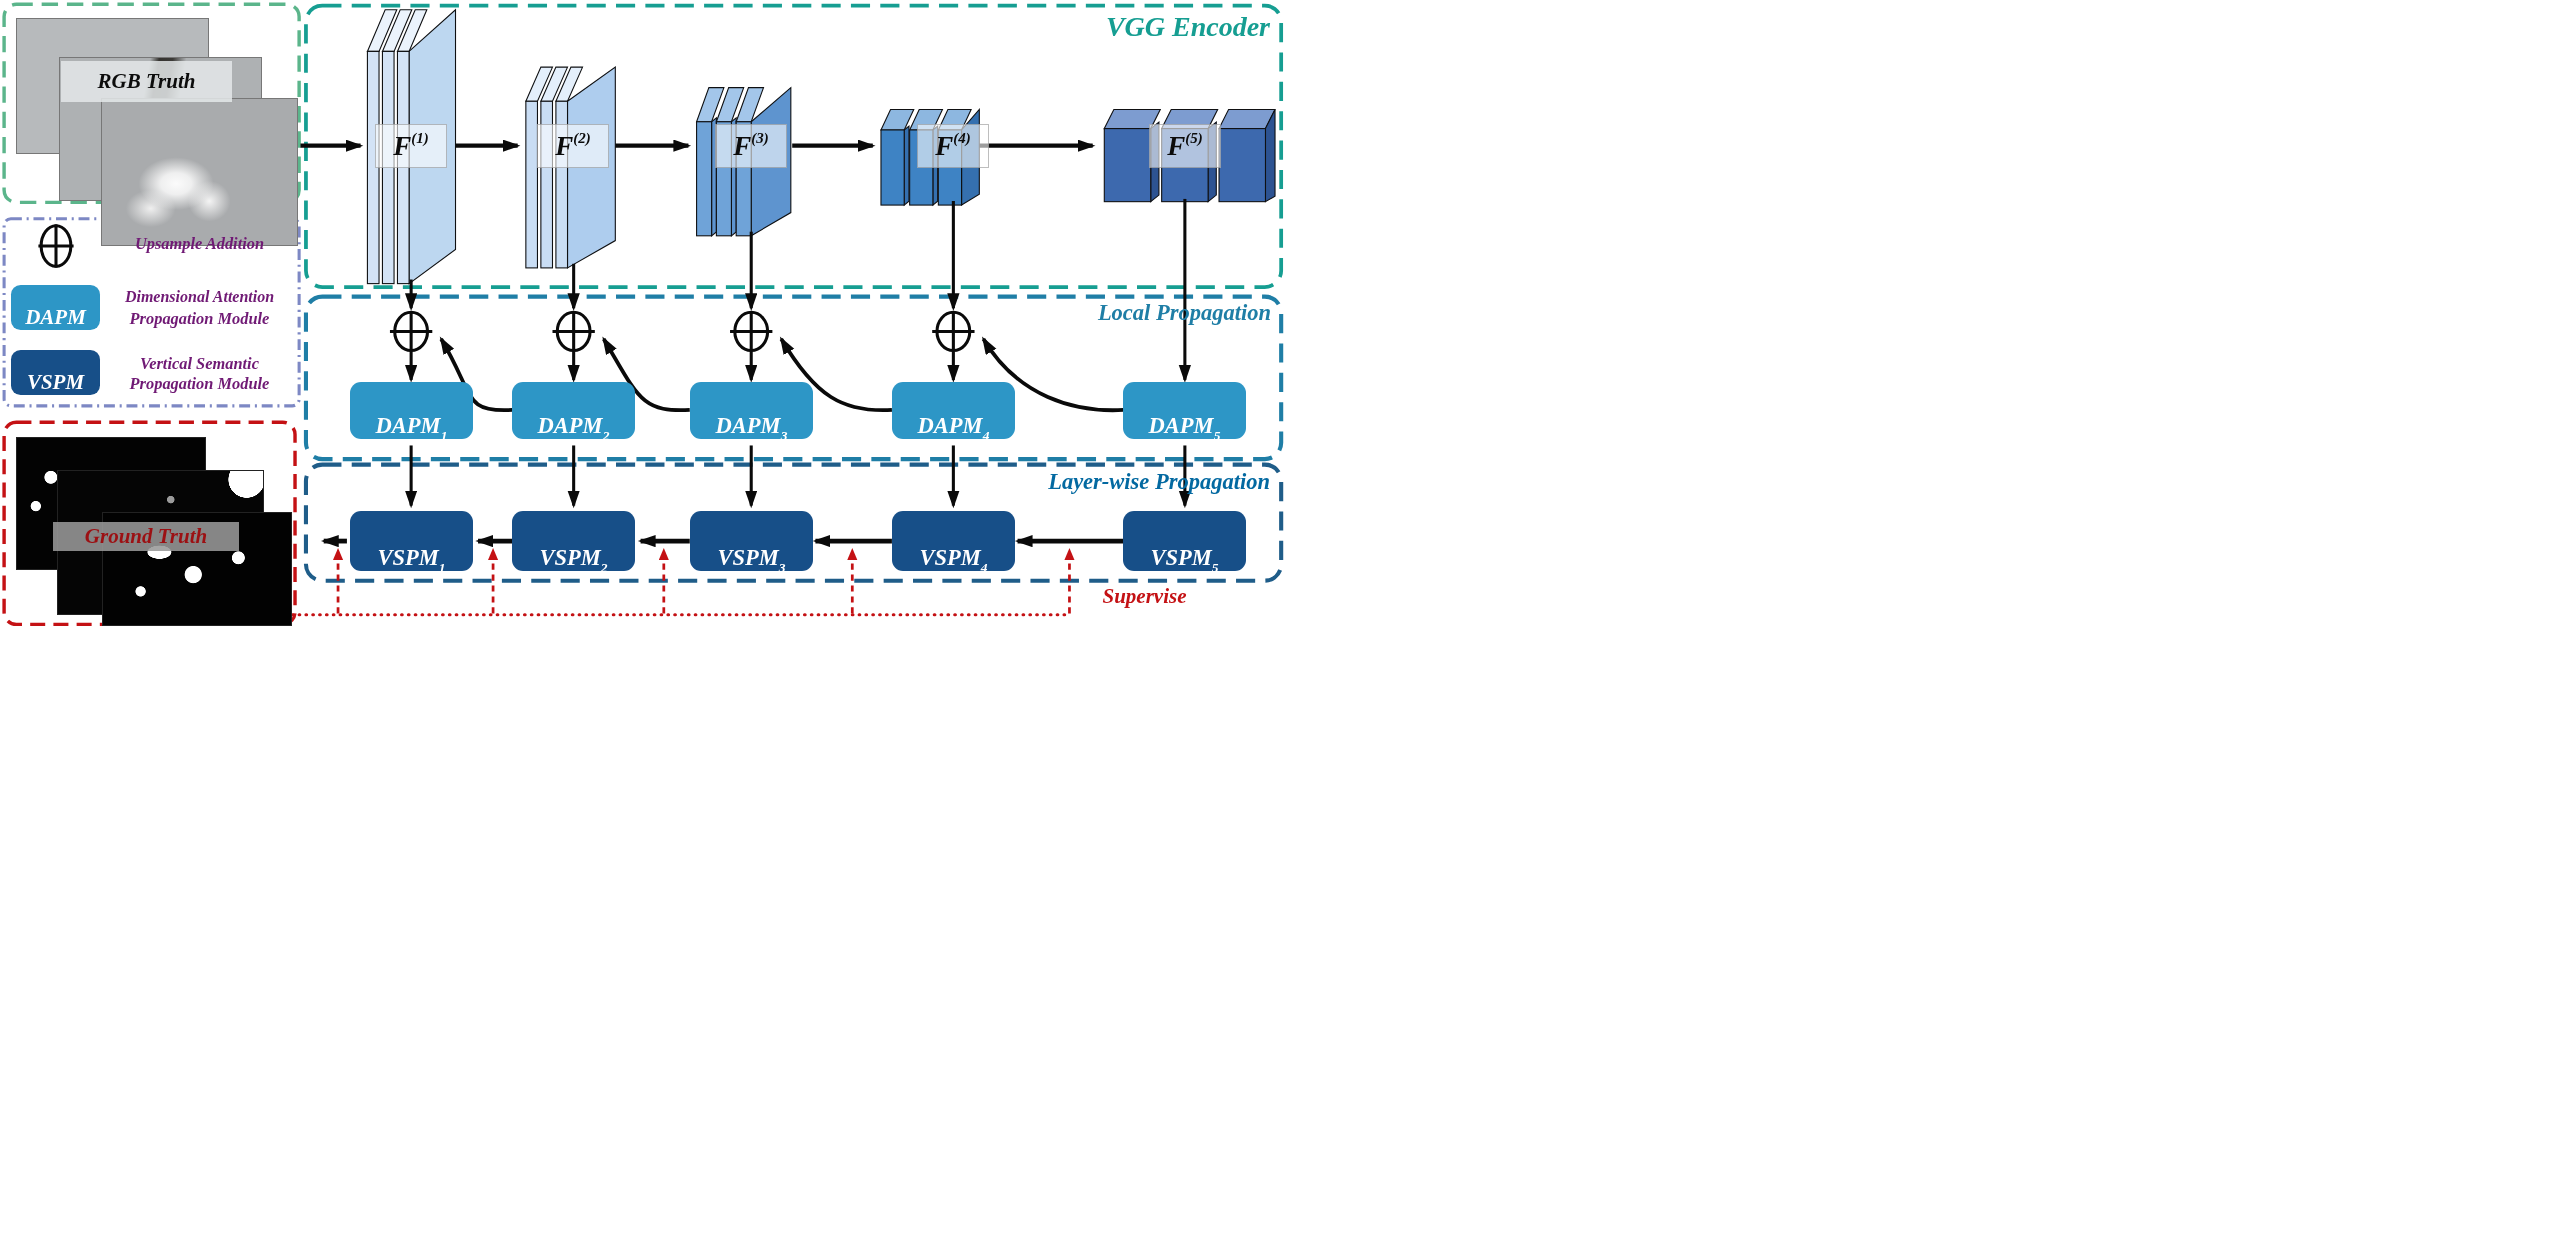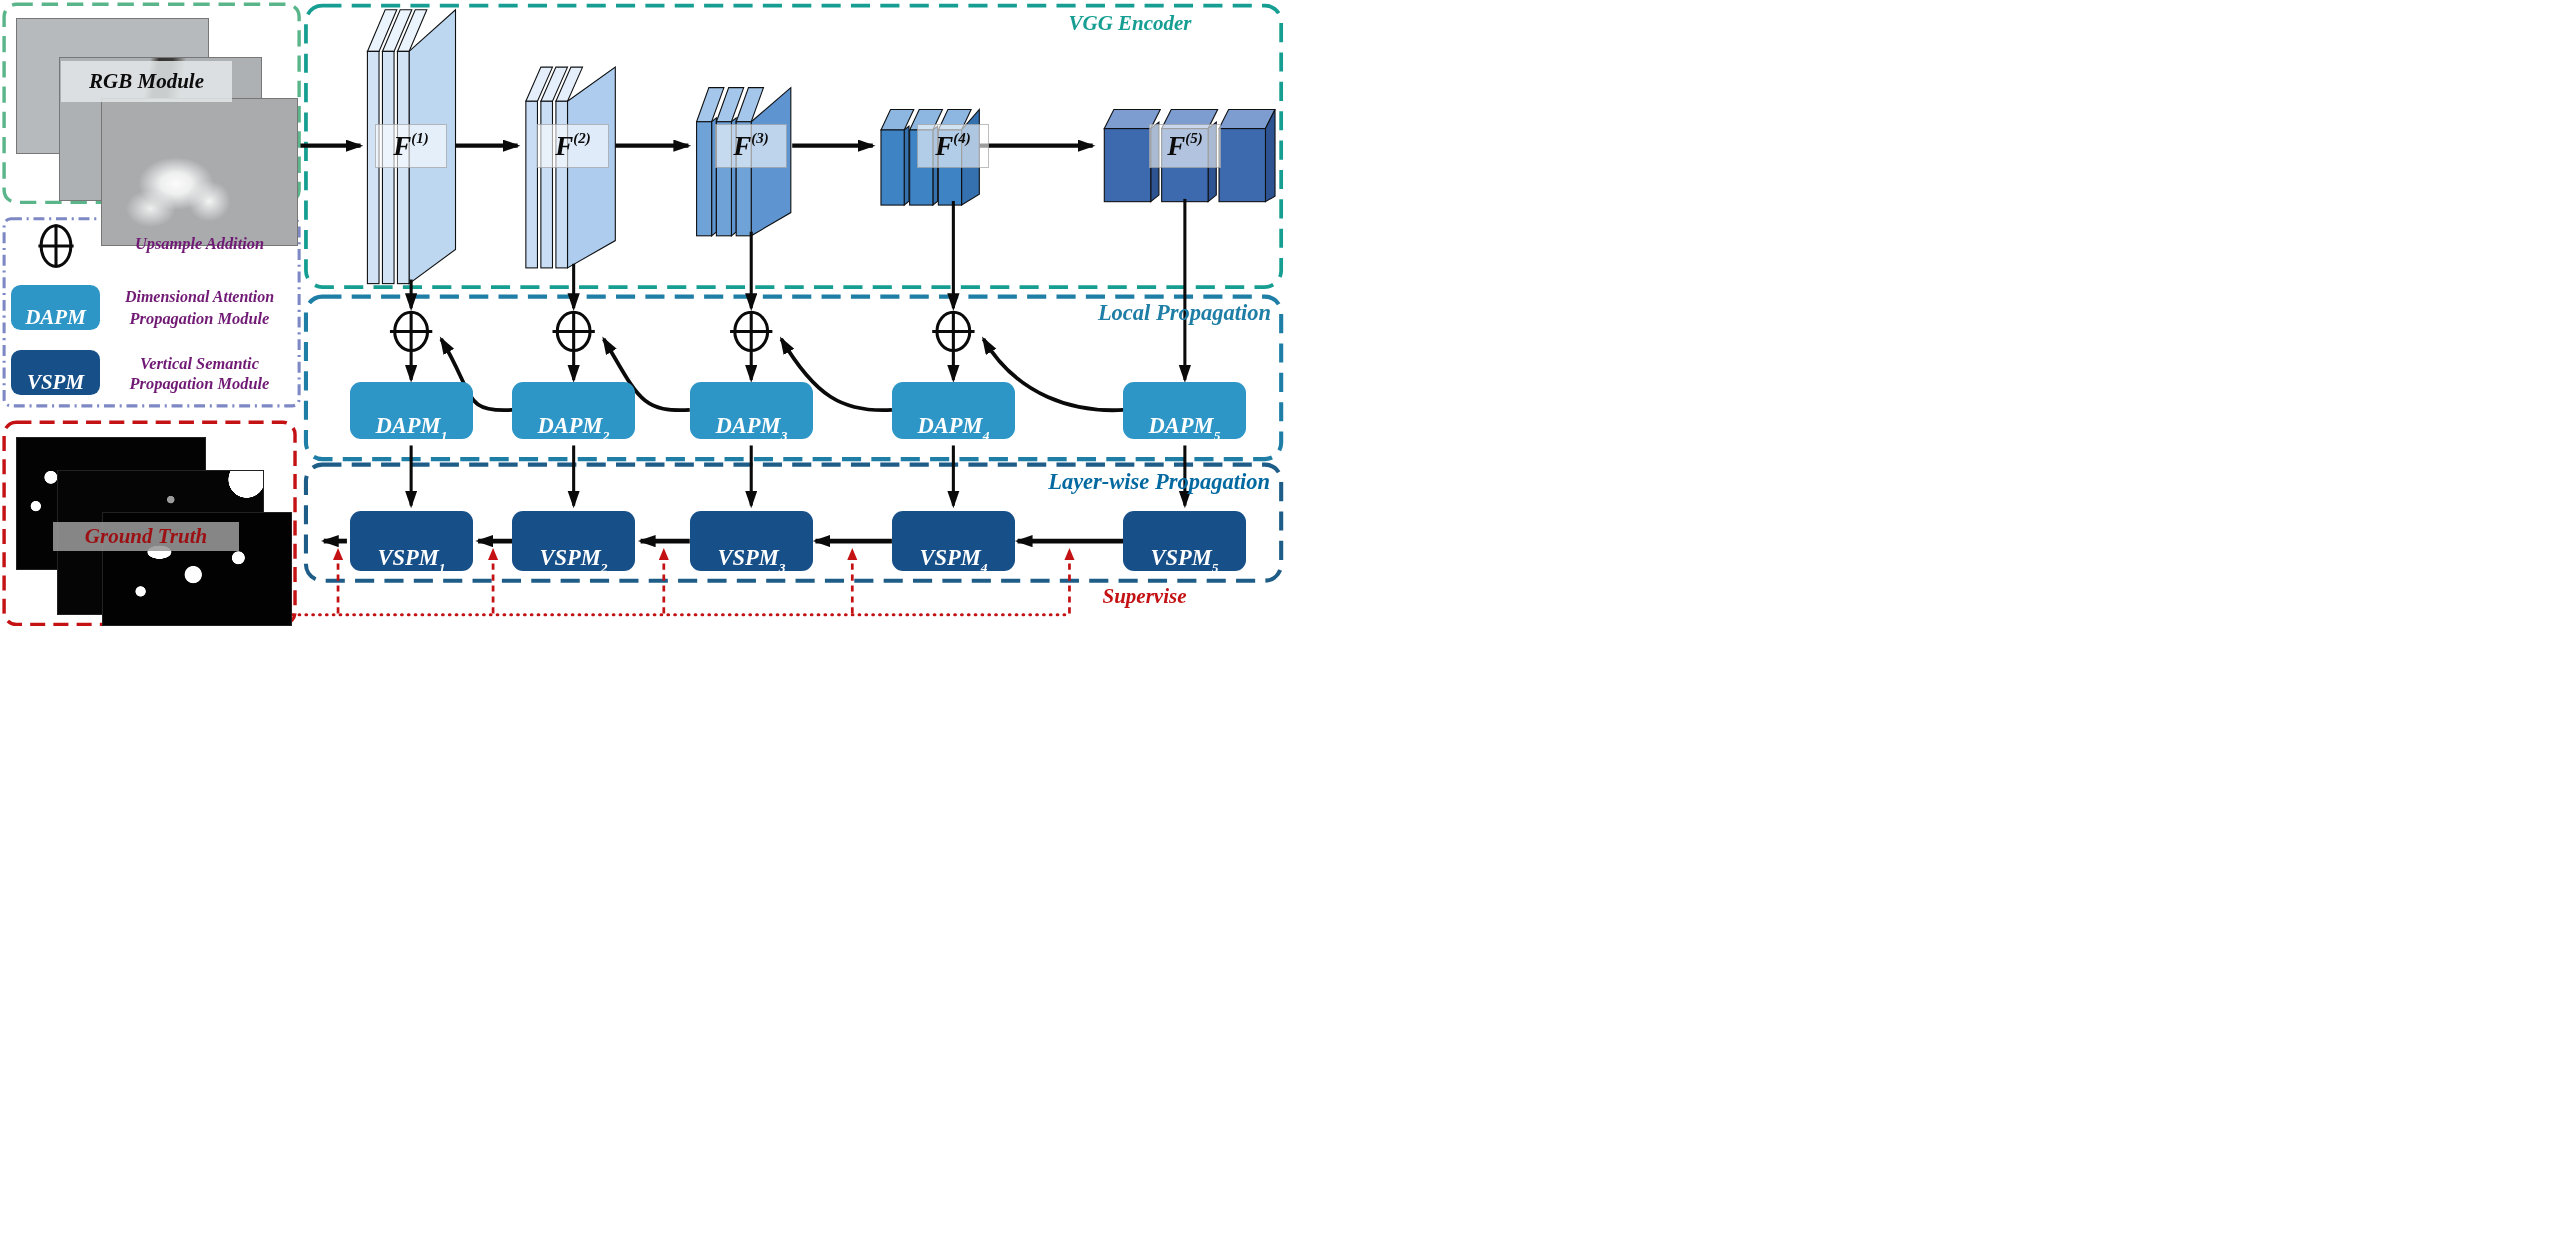--- a/index.html
+++ b/index.html
@@ -45,21 +45,21 @@
   
   .mod{width:123px;height:57px;border-radius:11px;font-size:22.5px;}
   .vmod{height:60px;}
   
   .fplate{position:absolute;width:70px;height:42px;background:rgba(255,255,255,.6);
           border:0.7px solid rgba(110,110,110,.45);display:flex;align-items:center;justify-content:center;z-index:4;}
   .fplate .fmain{font-style:italic;font-weight:bold;font-size:27px;color:#0b0b0b;}
   .fplate .fsup{font-style:italic;font-weight:bold;font-size:15px;color:#0b0b0b;transform:translateY(-8.2px);}
   
   .sec{position:absolute;font-style:italic;font-weight:bold;}
-  #lab-vgg{left:990px;top:11px;width:280px;font-size:21px;text-align:center;}
+  #lab-vgg{left:990px;top:11px;width:280px;font-size:28px;text-align:right;}
   #lab-local{left:977px;top:300px;width:294px;font-size:22.5px;text-align:right;}
   #lab-layer{left:908px;top:469px;width:362px;font-size:22.5px;text-align:right;}
   #lab-supervise{left:1076px;top:584px;width:137px;font-size:21px;text-align:center;}
   .oplus-wrap{position:absolute;left:38px;top:223px;width:36px;height:46px;}
 </style>
 </head>
 <body>
 
 <div id="canvas">
   <svg id="wires" viewBox="0 0 1886 919" width="1288" height="628">
@@ -172,21 +172,21 @@
       <line x1="972" y1="898" x2="972" y2="806" stroke="#c41114" stroke-width="4" stroke-dasharray="9 7" marker-end="url(#rah)"></line>
       <line x1="1248" y1="898" x2="1248" y2="806" stroke="#c41114" stroke-width="4" stroke-dasharray="9 7" marker-end="url(#rah)"></line>
       <line x1="1566" y1="898" x2="1566" y2="806" stroke="#c41114" stroke-width="4" stroke-dasharray="9 7" marker-end="url(#rah)"></line>
     </svg>
 
   <div class="abs" id="rgb-panel">
     <div class="photo p1"></div>
     <div class="photo p2"></div>
     <div class="photo p3"></div>
     <div class="band" id="rgb-band">
-      <span>RGB Module</span>
+      <span>RGB Truth</span>
     </div>
   </div>
 
   <div class="abs" id="legend">
     <div class="oplus-wrap">
       <svg width="36" height="46" viewBox="0 0 52 68">
         <ellipse cx="26" cy="34" rx="22" ry="30" fill="none" stroke="#0a0a0a" stroke-width="4.5"></ellipse>
         <line x1="26" y1="2" x2="26" y2="66" stroke="#0a0a0a" stroke-width="4.5"></line>
         <line x1="0" y1="34" x2="52" y2="34" stroke="#0a0a0a" stroke-width="4.5"></line>
       </svg>

